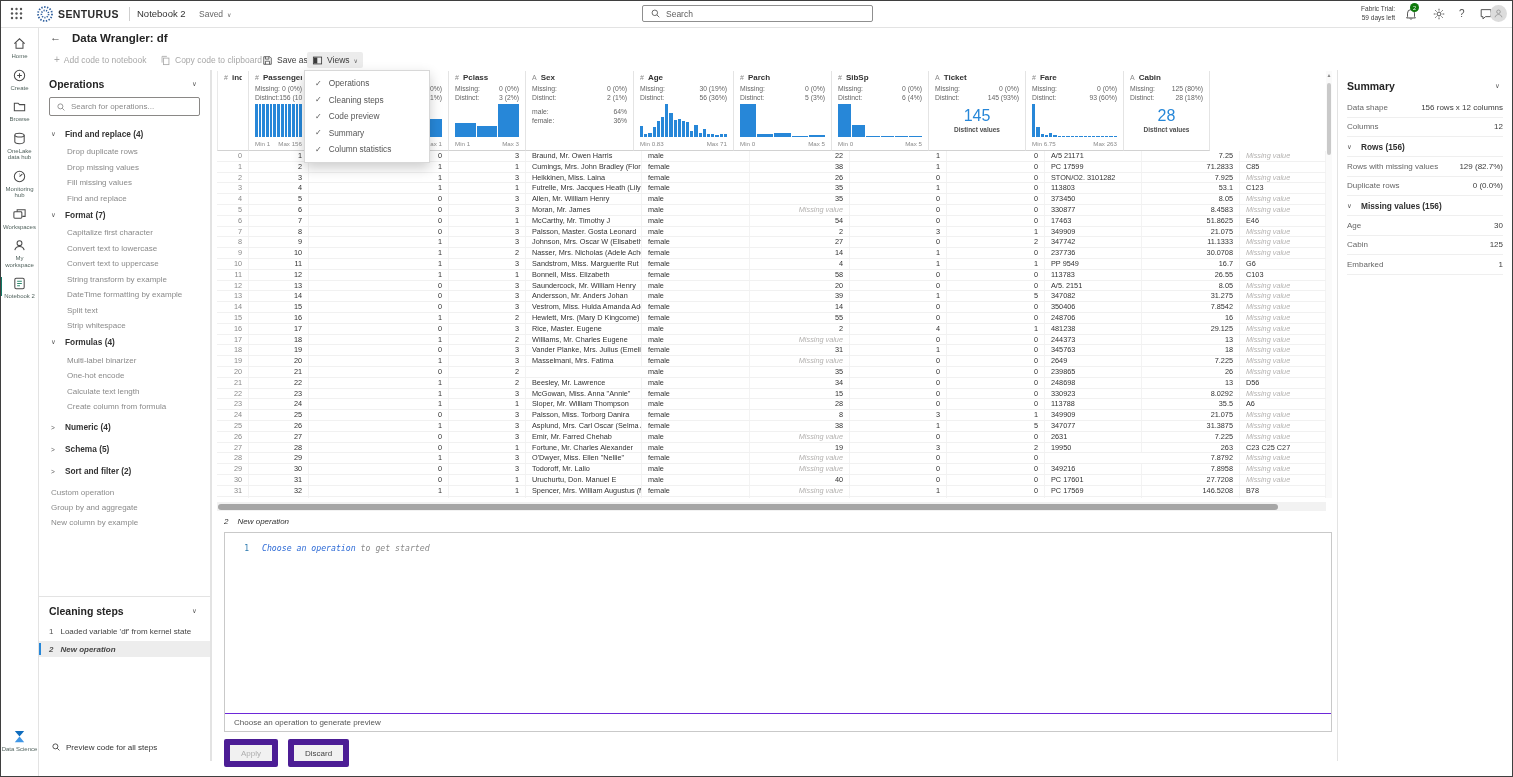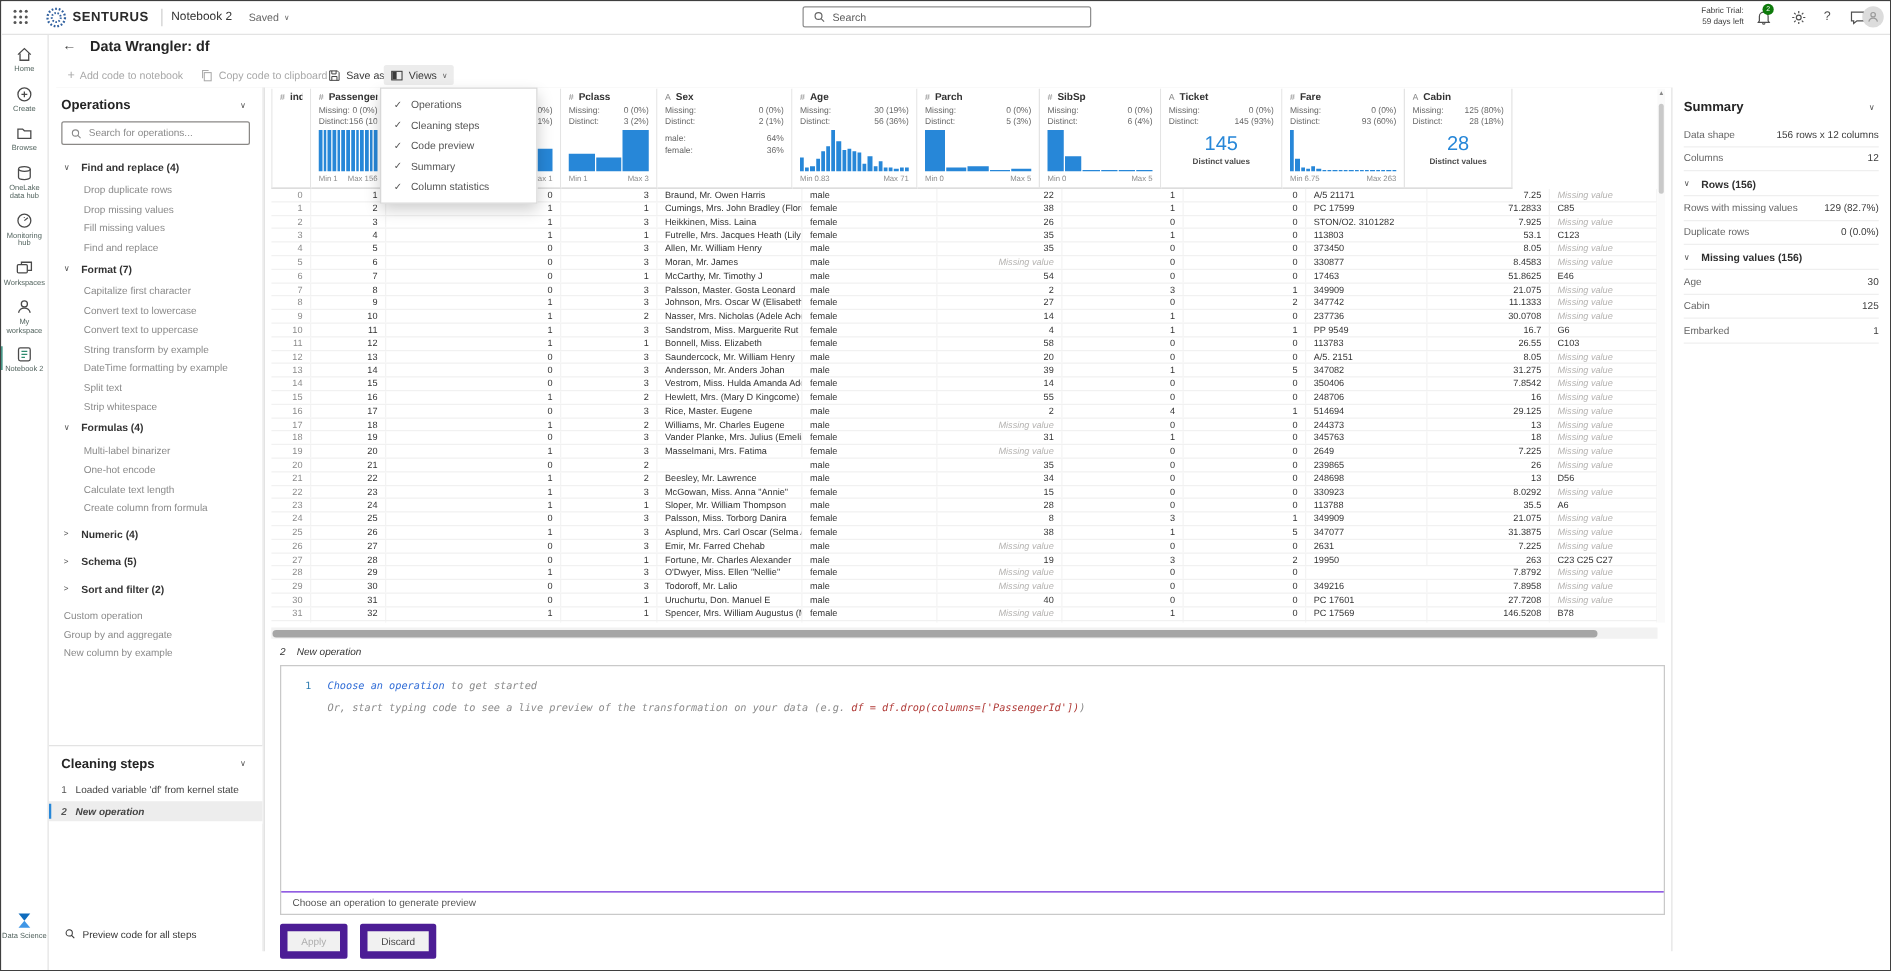--- a/index.html
+++ b/index.html
@@ -926,21 +926,21 @@
           <div class="gr">
             <div class="gc num idx" style="width: 32px;">16</div>
             <div class="gc num" style="width: 60px;">17</div>
             <div class="gc num" style="width: 140px;">0</div>
             <div class="gc num" style="width: 77px;">3</div>
             <div class="gc" style="width: 116px;">Rice, Master. Eugene</div>
             <div class="gc" style="width: 108px;">male</div>
             <div class="gc num" style="width: 100px;">2</div>
             <div class="gc num" style="width: 97px;">4</div>
             <div class="gc num" style="width: 98px;">1</div>
-            <div class="gc" style="width: 97px;">514694</div>
+            <div class="gc" style="width: 97px;">481238</div>
             <div class="gc num" style="width: 98px;">29.125</div>
             <div class="gc missing" style="width: 86px;">Missing value</div>
           </div>
           <div class="gr">
             <div class="gc num idx" style="width: 32px;">17</div>
             <div class="gc num" style="width: 60px;">18</div>
             <div class="gc num" style="width: 140px;">1</div>
             <div class="gc num" style="width: 77px;">2</div>
             <div class="gc" style="width: 116px;">Williams, Mr. Charles Eugene</div>
             <div class="gc" style="width: 108px;">male</div>
@@ -1169,21 +1169,20 @@
       <div class="hscroll">
           <div class="hthumb"></div>
         </div>
     </div>
     <div class="steplabel">
         <span>2</span>
         <span>New operation</span>
       </div>
     <div class="codebox">
       <div class="codeline first"><span class="lnum">1</span><span class="c-blue">Choose an operation</span><span class="c-gray"> to get started</span></div>
-      <div class="codeline"><span class="lnum"></span><span class="c-gray">Or, start typing code to see a live preview of the transformation on your data (e.g. </span><span class="c-red">df = df.drop(columns=['PassengerId'])</span><span class="c-gray">)</span></div>
       <div class="codefooter">Choose an operation to generate preview</div>
     </div>
     <div class="btnrow">
       <div class="btn disabled">Apply</div>
       <div class="btn normal">Discard</div>
     </div>
   </main>
 
   <aside class="summary">
     <div class="sum-title">

